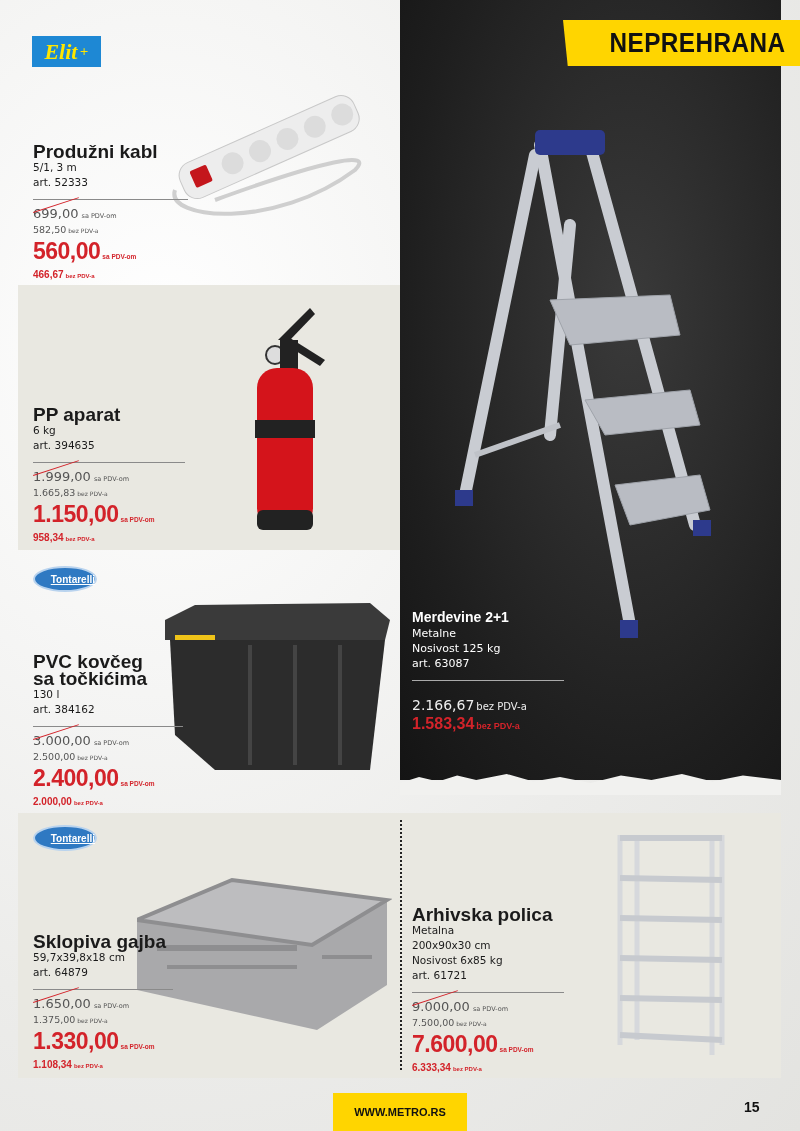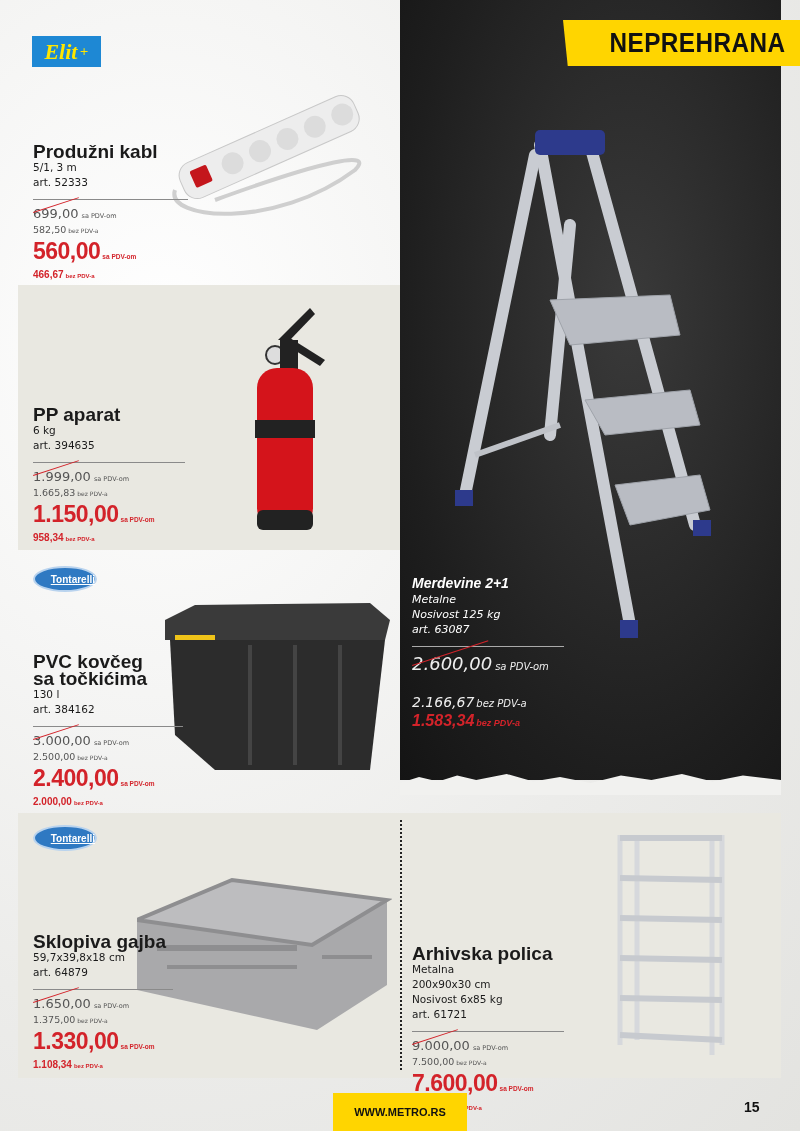--- a/index.html
+++ b/index.html
@@ -168,27 +168,26 @@
   <g fill="#b9bcc3" stroke="#9fa3aa">
     <path d="M95 175 L215 170 L225 210 L115 220 Z"></path>
     <path d="M130 275 L235 265 L245 300 L150 310 Z"></path>
     <path d="M160 360 L245 350 L255 385 L175 400 Z"></path>
   </g>
   <rect x="80" y="5" width="70" height="25" rx="5" fill="#2d3a8c"></rect>
   <rect x="165" y="495" width="18" height="18" fill="#2d3a8c"></rect>
   <rect x="0" y="365" width="18" height="16" fill="#2d3a8c"></rect>
   <rect x="238" y="395" width="18" height="16" fill="#2d3a8c"></rect>
 </svg>
-<div class="prod onDark" style="left:412px;top:575px;width:152px;font-style:italic;">
+<div class="prod onDark" style="left:412px;top:609px;width:152px;">
   <div class="name">Merdevine 2+1</div>
   <div class="spec">Metalne</div>
   <div class="spec">Nosivost 125 kg</div>
   <div class="spec">art. 63087</div>
   <div class="rule"></div>
-  <div class="old" style="white-space:nowrap"><span>2.600,00</span><small>sa PDV-om</small><i class="strike"></i></div>
   <div class="old2" style="white-space:nowrap"><span>2.166,67</span><small>bez PDV-a</small></div>
   <div class="new2" style="white-space:nowrap"><span>1.583,34</span><small>bez PDV-a</small></div>
 </div>
 
 <div class="dots"></div>
 
 <div class="tont" style="left:33px;top:825px;">
     <span>Tontarelli</span>
   </div>
 <svg class="img" style="left:137px;top:875px" width="255" height="160" viewBox="0 0 255 160">
@@ -220,21 +219,21 @@
   </g>
   <g stroke="#c7cacf" stroke-width="6">
     <line x1="8" y1="8" x2="110" y2="8"></line>
       <line x1="8" y1="48" x2="110" y2="50"></line>
     <line x1="8" y1="88" x2="110" y2="90"></line>
       <line x1="8" y1="128" x2="110" y2="130"></line>
     <line x1="8" y1="168" x2="110" y2="170"></line>
       <line x1="8" y1="205" x2="110" y2="210"></line>
   </g>
 </svg>
-<div class="prod" style="left:412px;top:906px;width:152px;margin-top:39px;">
+<div class="prod" style="left:412px;top:906px;width:152px;">
   <div class="name">Arhivska polica</div>
   <div class="spec">Metalna</div>
   <div class="spec">200x90x30 cm</div>
   <div class="spec">Nosivost 6x85 kg</div>
   <div class="spec">art. 61721</div>
   <div class="rule"></div>
   <div class="old"><span>9.000,00</span><small>sa PDV-om</small><i class="strike"></i></div>
   <div class="old2"><span>7.500,00</span><small>bez PDV-a</small></div>
   <div class="new"><span>7.600,00</span><small>sa PDV-om</small></div>
   <div class="new2"><span>6.333,34</span><small>bez PDV-a</small></div>

